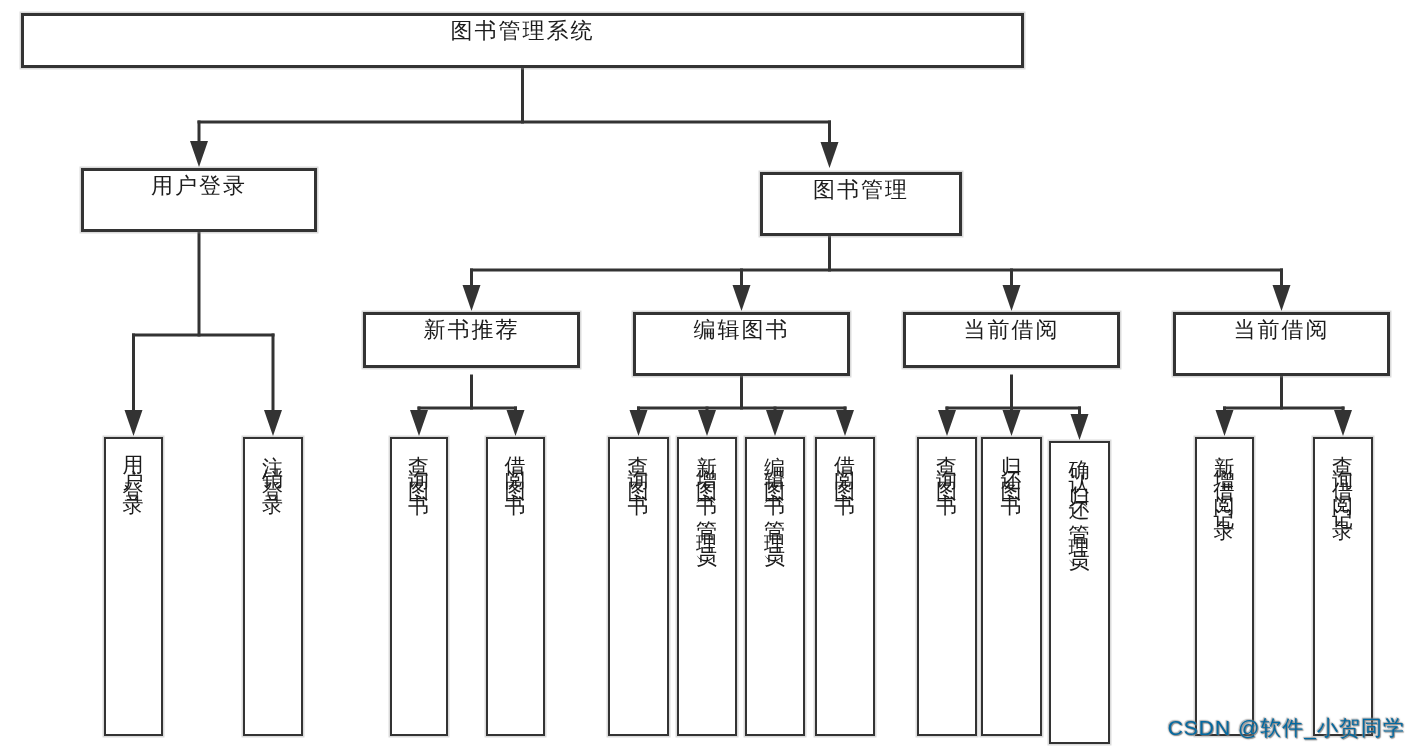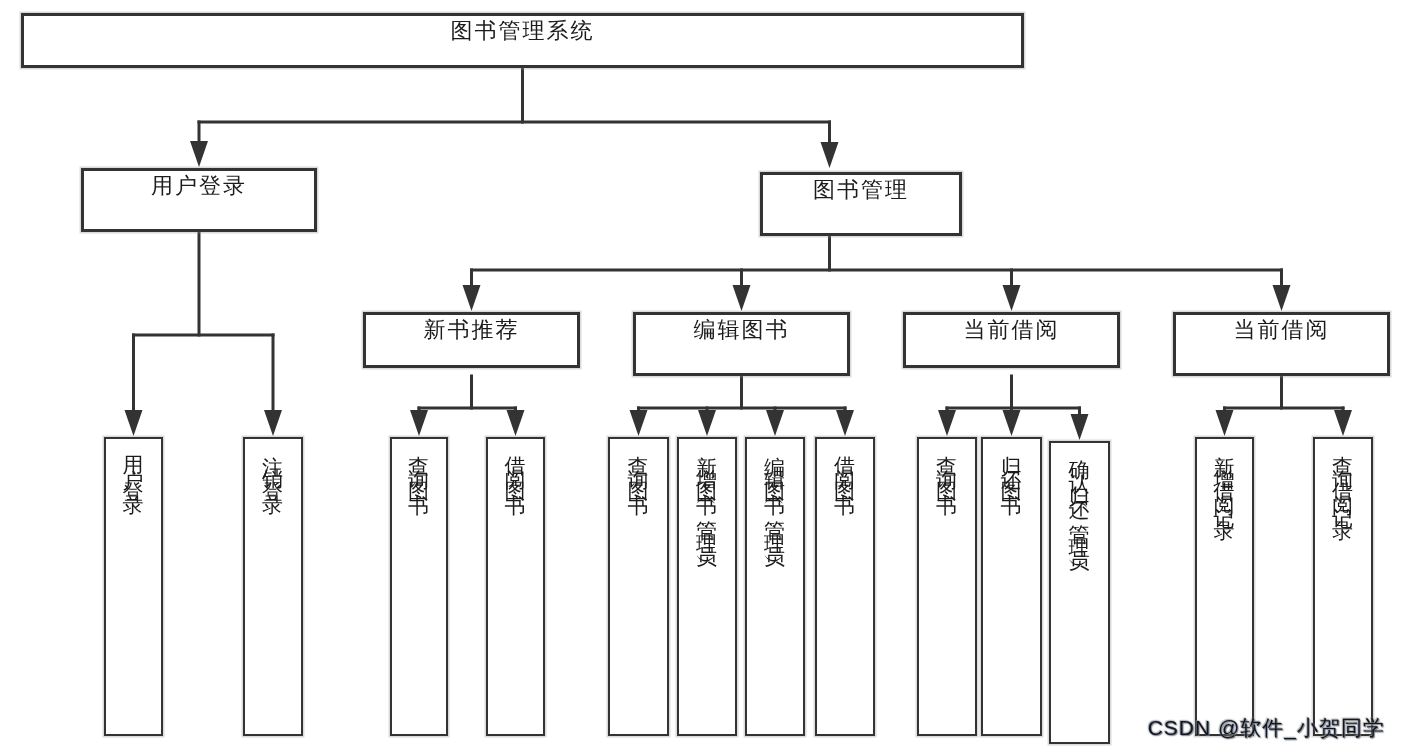--- a/index.html
+++ b/index.html
@@ -58,24 +58,24 @@
     stroke-width: 3;
     stroke-linecap: square;
   }
   .ahead {
     fill: #333333;
     stroke: none;
   }
   #watermark {
     position: absolute;
     top: 714px;
-    right: 20px;
+    right: 0;
     font-size: 21px;
     letter-spacing: 1px;
-    color: #0f172a;
+    color: #0369a1;
     text-shadow: 0 0 2px rgba(120,120,120,0.95), 1px 1px 1px rgba(120,120,120,0.85), -1px -1px 1px rgba(150,150,150,0.6);
     z-index: 3;
     white-space: nowrap;
     text-align: right;
   }
 </style>
 </head>
 <body>
 
 <div id="stage">

